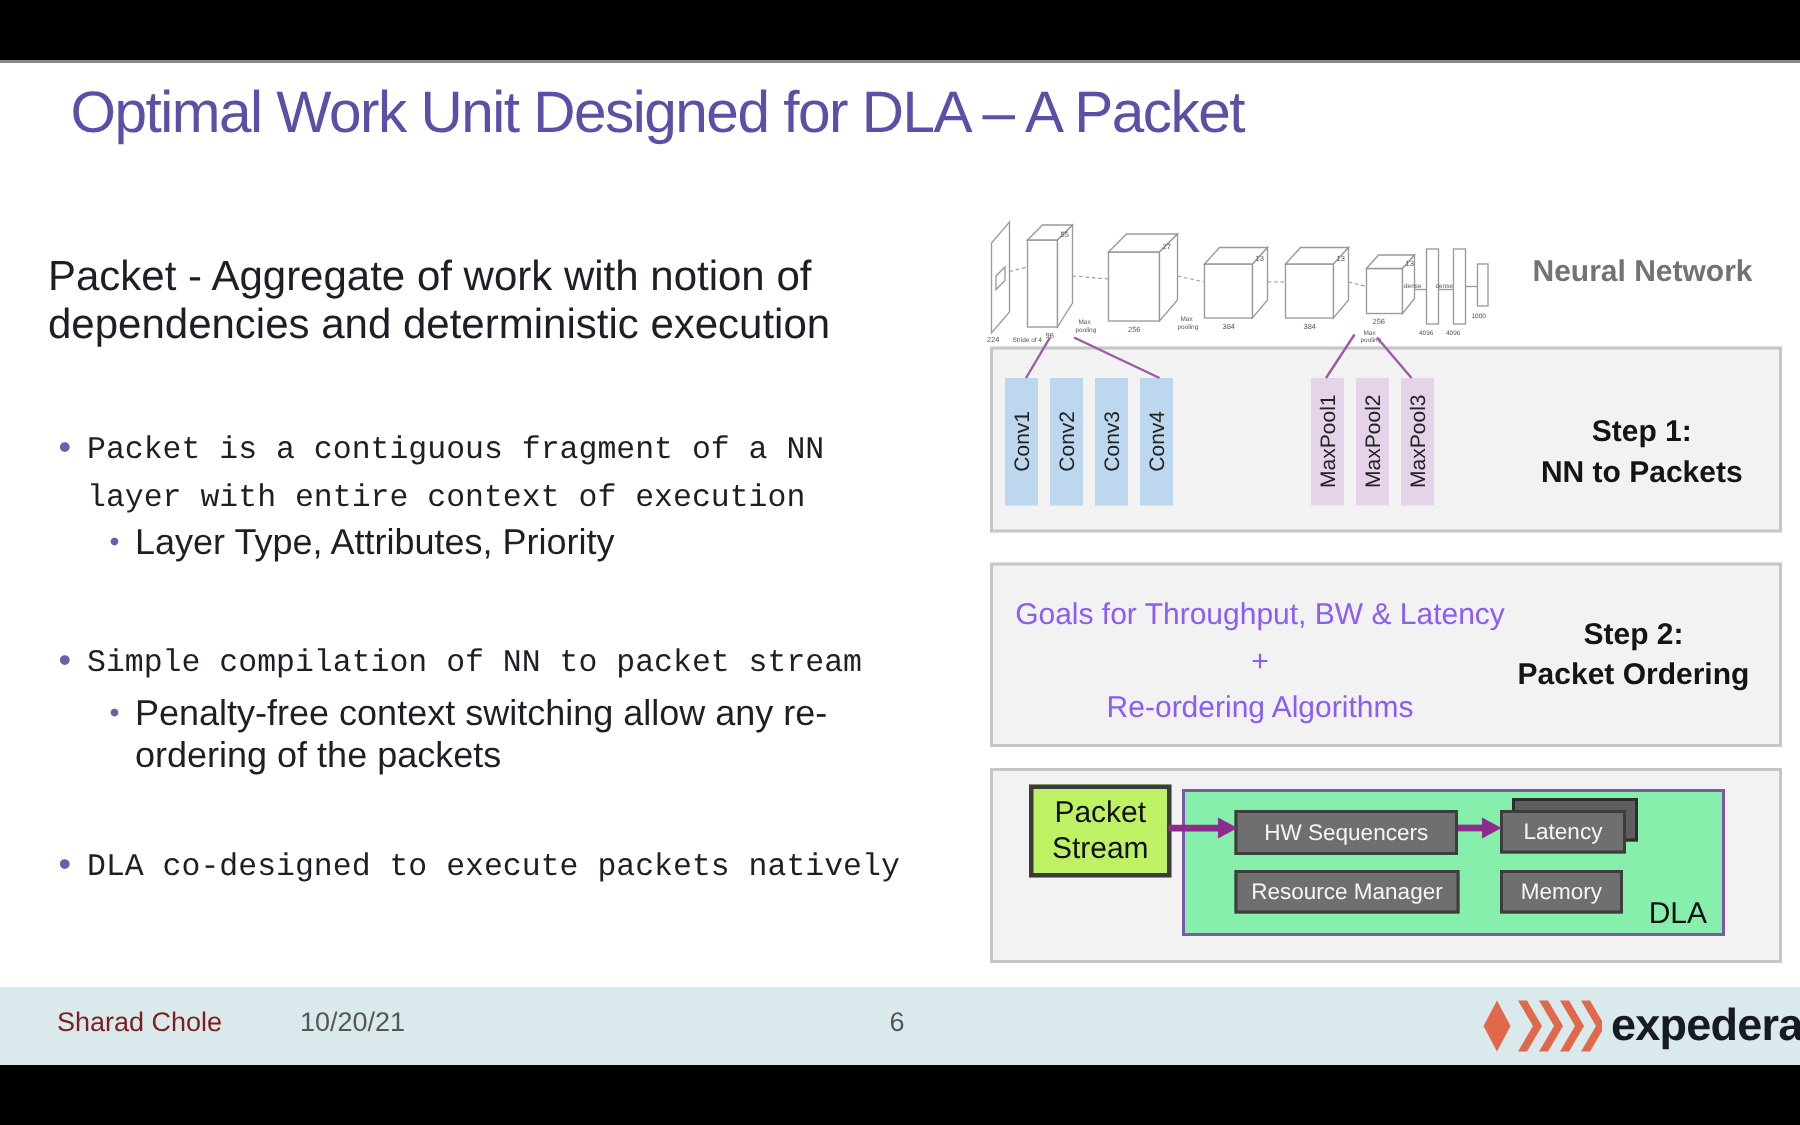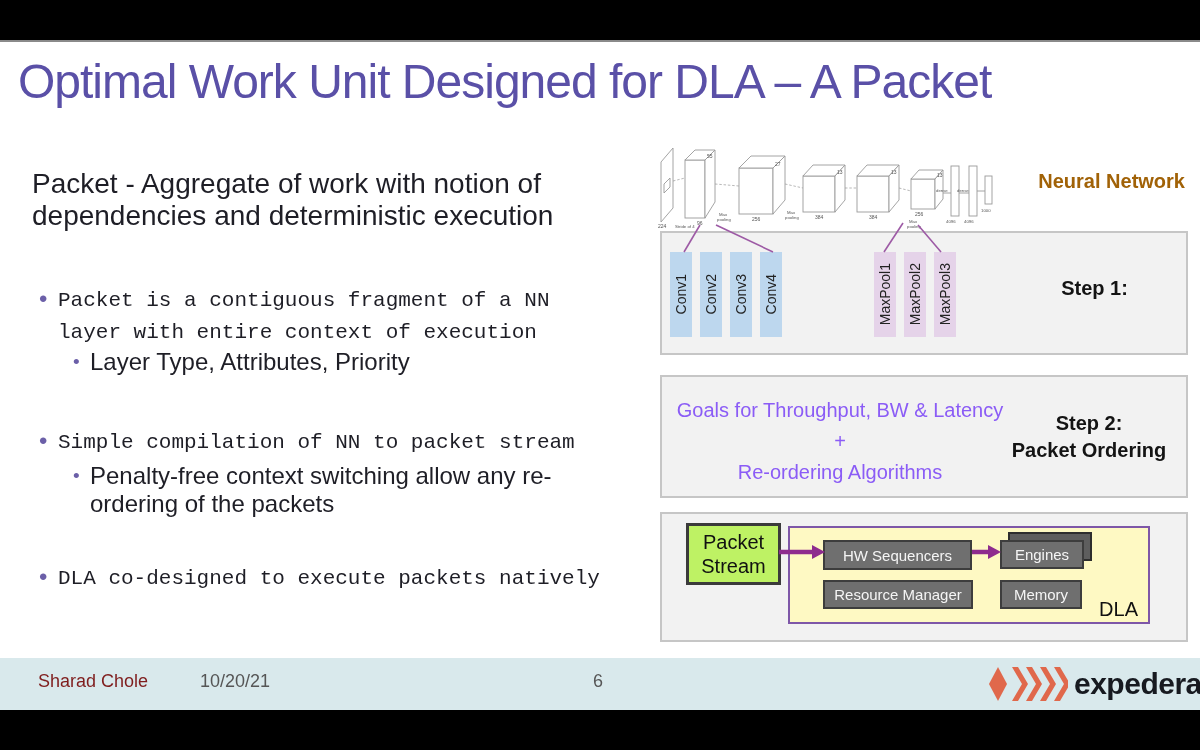--- a/index.html
+++ b/index.html
@@ -3,33 +3,33 @@
 <meta charset="utf-8">
 <style>
   html,body{margin:0;padding:0;background:#2b2b2b;}
   .slide{position:relative;width:1200px;height:750px;background:#ffffff;overflow:hidden;
          font-family:"Liberation Sans", sans-serif;color:#1e1e26;}
   .bar-top{position:absolute;left:0;top:0;width:1200px;height:40px;background:#000;}
   .bar-top-rule{position:absolute;left:0;top:40px;width:1200px;height:2px;background:#8a8a8a;}
   .bar-bottom{position:absolute;left:0;top:710px;width:1200px;height:40px;background:#000;}
   .footer-band{position:absolute;left:0;top:658px;width:1200px;height:52px;background:#d9e9ec;}
 
-  .title{position:absolute;left:18px;top:54px;width:1150px;font-size:48px;letter-spacing:-1px;
+  .title{position:absolute;left:47px;top:54px;width:1150px;font-size:39px;letter-spacing:-1px;
          color:#5a50a7;white-space:nowrap;}
 
   .intro{position:absolute;left:32px;top:168px;width:600px;font-size:28px;line-height:32px;}
 
   .bullet{position:absolute;font-size:21px;line-height:32px;padding-left:22px;font-family:Liberation Mono, monospace;}
   .bullet::before{content:"\2022";position:absolute;left:0;top:0;color:#6b5fa8;font-size:24px;}
   .sub{position:absolute;font-size:24px;line-height:28px;padding-left:17px;}
   .sub::before{content:"\2022";position:absolute;left:0;top:0;color:#6b5fa8;font-size:19px;}
 
   .nn-svg{position:absolute;left:655px;top:136px;}
-  .nn-caption{position:absolute;left:1005px;top:170px;width:180px;text-align:right;
-              font-size:20px;font-weight:bold;color:#a16207;}
+  .nn-caption{position:absolute;left:1005px;top:170px;width:180px;text-align:center;
+              font-size:20px;font-weight:bold;color:#737373;}
   .nn-stroke{stroke:#9a9a9a;stroke-width:0.9;fill:#ffffff;}
   .nn-dash{stroke:#9a9a9a;stroke-width:0.7;fill:none;stroke-dasharray:2.5 1.8;}
   .nn-text{fill:#555;font-size:5px;font-family:"Liberation Sans",sans-serif;}
   .nn-text-s{fill:#555;font-size:4.3px;font-family:"Liberation Sans",sans-serif;}
 
   .connector-svg{position:absolute;left:655px;top:195px;z-index:5;pointer-events:none;}
 
   .panel{position:absolute;left:660px;width:528px;background:#f2f2f2;border:2px solid #c6c6c6;
          box-sizing:border-box;}
   #step1-box{top:231px;height:124px;}
@@ -43,21 +43,21 @@
 
   .step-label{position:absolute;text-align:center;font-size:20px;font-weight:bold;color:#141414;line-height:27px;}
   #step1-label{left:340px;top:42px;width:185px;}
   #step2-label{left:347px;top:33px;width:160px;}
   .goals{position:absolute;left:3px;top:18px;width:350px;text-align:center;font-size:20px;
          line-height:31px;color:#8b5cf6;}
 
   .packet-stream{position:absolute;left:24px;top:9px;width:95px;height:62px;background:#bef264;
                  border:3px solid #3b3b3b;box-sizing:border-box;display:flex;flex-direction:column;
                  align-items:center;justify-content:center;font-size:20px;line-height:24px;color:#111;}
-  .dla-rect{position:absolute;left:126px;top:12px;width:362px;height:98px;background:#fef9c3;
+  .dla-rect{position:absolute;left:126px;top:12px;width:362px;height:98px;background:#86efac;
             border:2px solid #7e57a8;box-sizing:border-box;}
   .gbox{position:absolute;background:#6f6f6f;border:2px solid #3d3d3d;box-sizing:border-box;
         display:flex;align-items:center;justify-content:center;color:#f5f5f5;font-size:15px;}
   .gbox.back{background:#5e5e5e;border-color:#2e2e2e;}
   .dla-tag{position:absolute;right:10px;bottom:1px;font-size:20px;color:#111;}
   .dla-arrows{position:absolute;left:0;top:0;z-index:4;pointer-events:none;}
 
   .footer-author{position:absolute;left:38px;top:671px;font-size:18px;color:#7f1d1d;}
   .footer-date{position:absolute;left:160px;top:671px;font-size:18px;color:#565656;margin-left:40px;}
   .footer-page{position:absolute;left:558px;top:671px;width:80px;text-align:center;font-size:18px;color:#565656;}
@@ -165,20 +165,21 @@
         <span>MaxPool1</span>
       </div>
     <div class="vbar pool" style="left:242px">
         <span>MaxPool2</span>
       </div>
     <div class="vbar pool" style="left:272px">
         <span>MaxPool3</span>
       </div>
     <div class="step-label" id="step1-label">
       <div>Step 1:</div>
+      <div>NN to Packets</div>
     </div>
   </div>
 
   <div class="panel" id="step2-box">
     <div class="goals">
       <div>Goals for Throughput, BW &amp; Latency</div>
       <div>+</div>
       <div>Re-ordering Algorithms</div>
     </div>
     <div class="step-label" id="step2-label">
@@ -191,21 +192,21 @@
     <div class="packet-stream">
       <div>Packet</div>
       <div>Stream</div>
     </div>
     <div class="dla-rect">
       <div class="gbox back" style="left:218px;top:4px;width:84px;height:29px"></div>
       <div class="gbox" style="left:33px;top:12px;width:149px;height:30px">
           <span>HW Sequencers</span>
         </div>
       <div class="gbox" style="left:210px;top:12px;width:84px;height:29px">
-          <span>Engines</span>
+          <span>Latency</span>
         </div>
       <div class="gbox" style="left:33px;top:52px;width:150px;height:29px">
           <span>Resource Manager</span>
         </div>
       <div class="gbox" style="left:210px;top:52px;width:82px;height:29px">
           <span>Memory</span>
         </div>
       <div class="dla-tag">DLA</div>
     </div>
     <svg class="dla-arrows" width="524" height="126" viewBox="0 0 524 126">

